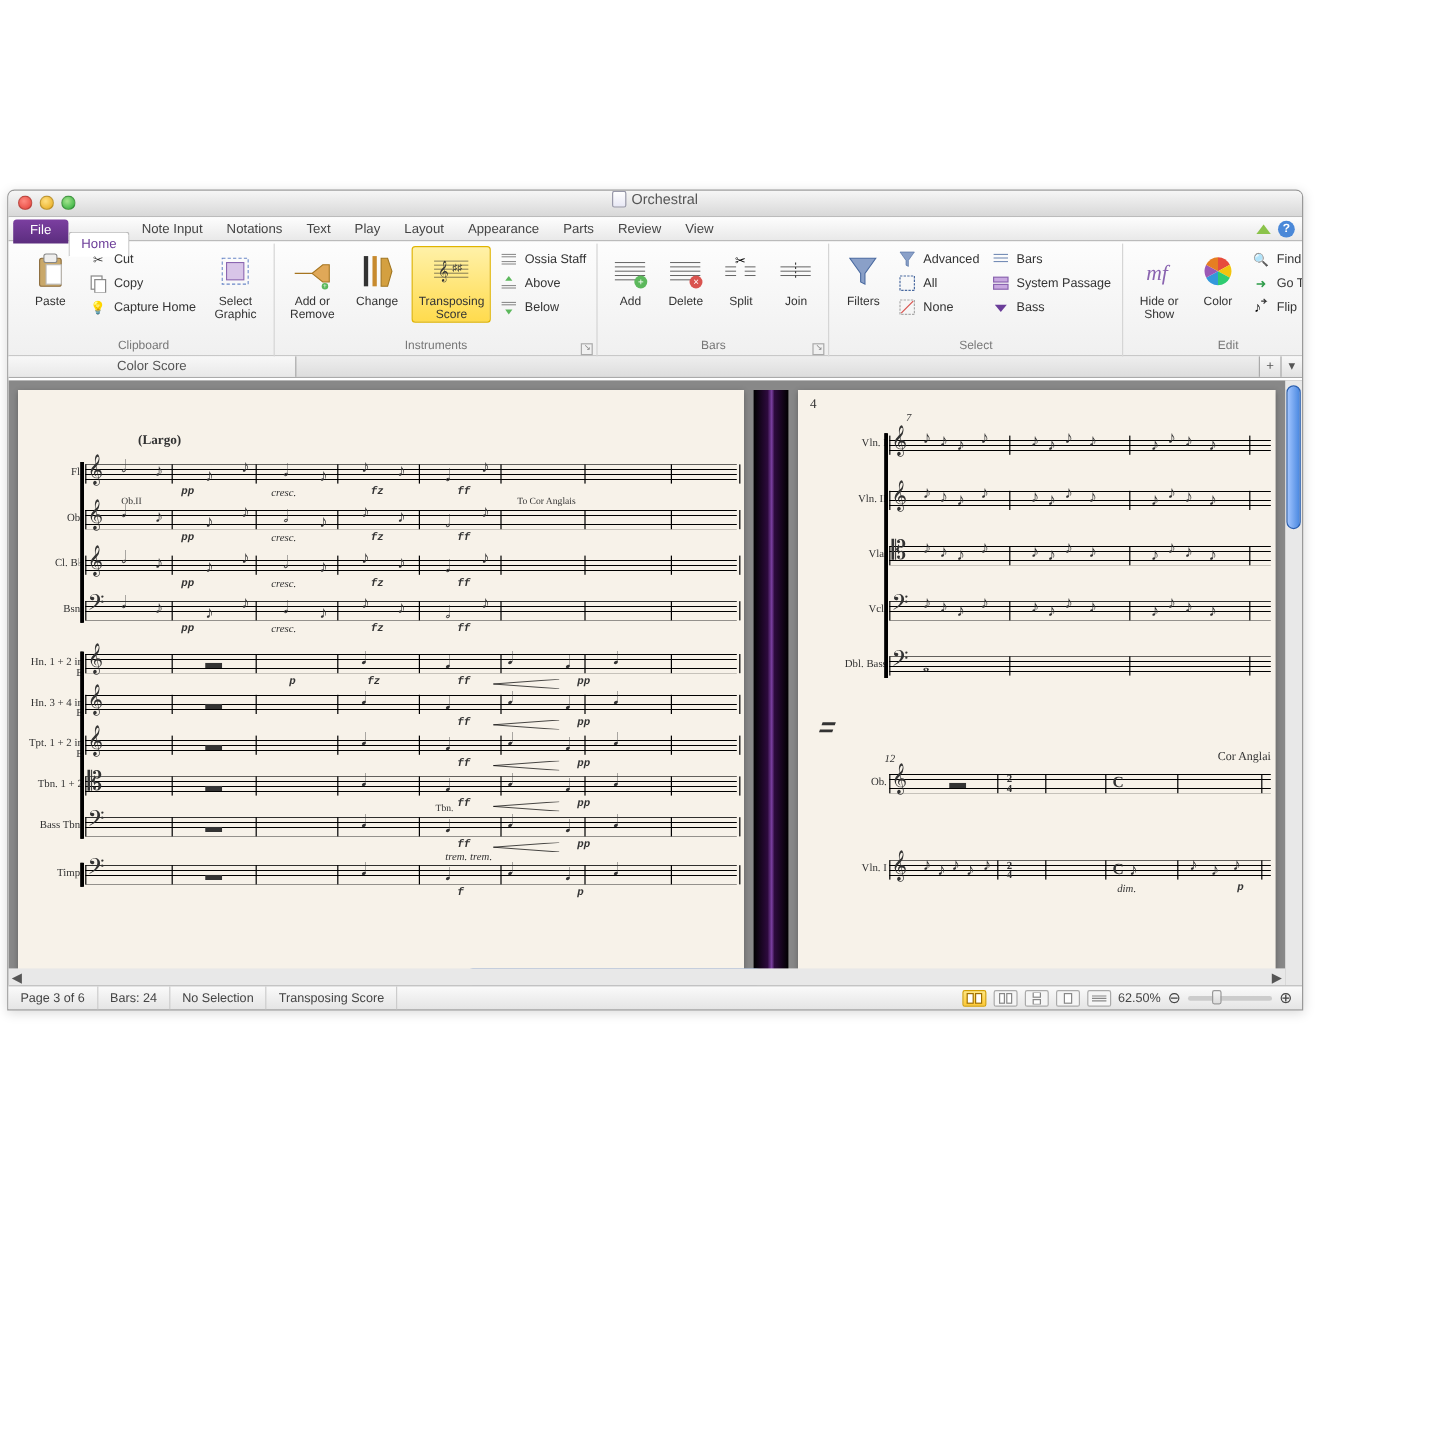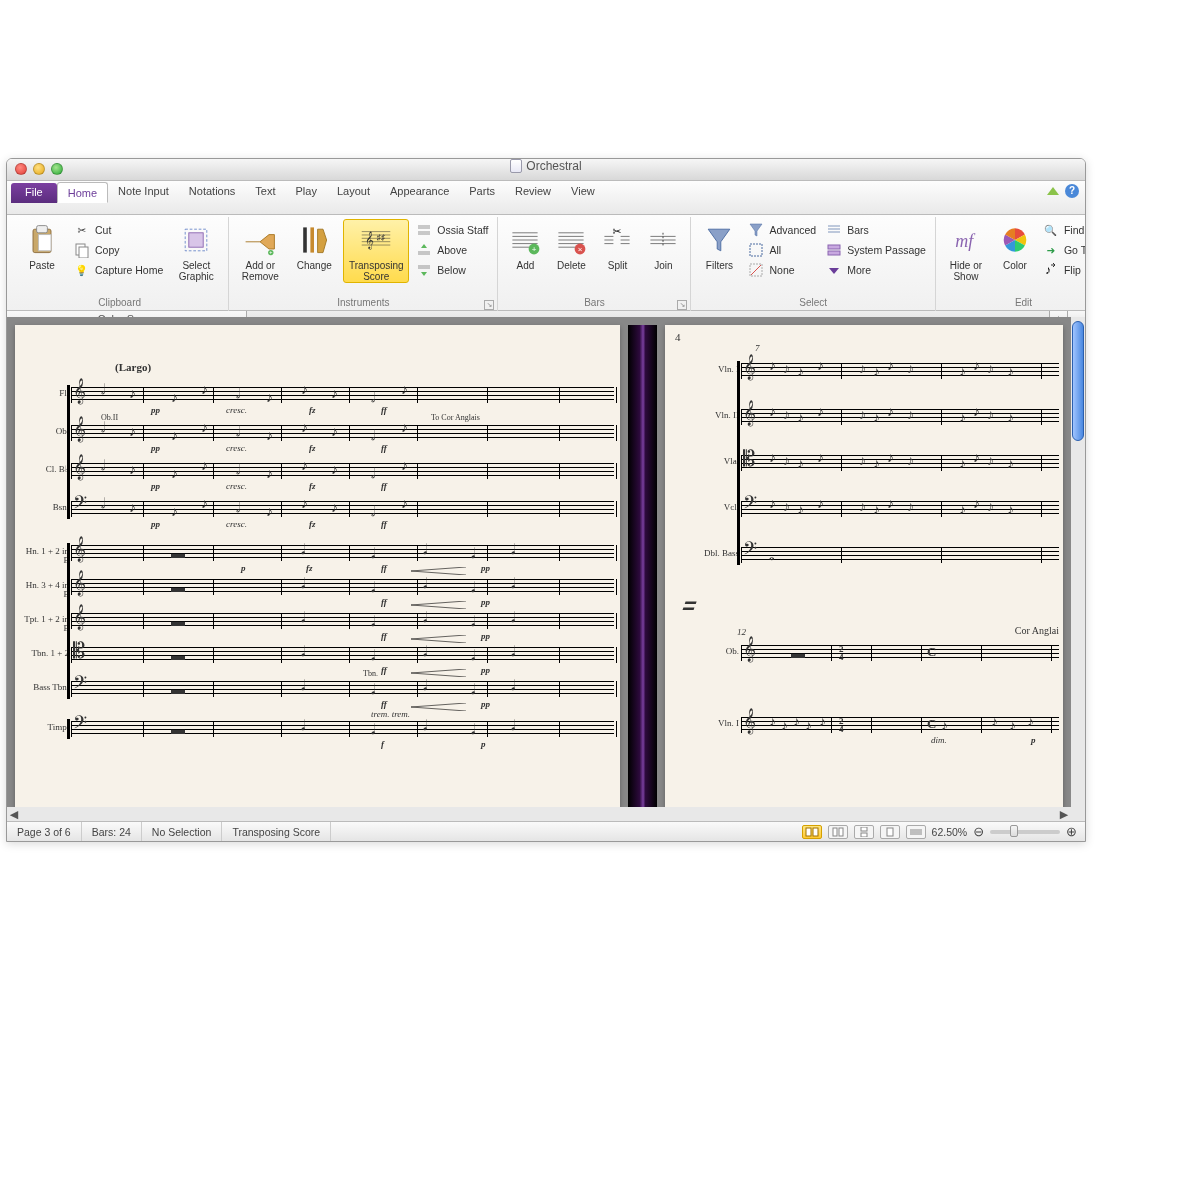--- a/index.html
+++ b/index.html
@@ -7,24 +7,24 @@
 .app-window { position: absolute; top: 158px; left: 6px; width: 1080px; height: 684px; border: 1px solid #999; border-radius: 6px 6px 0 0; overflow: hidden; background: #fff; box-shadow: 0 2px 10px rgba(0,0,0,0.15); }
 .titlebar { height: 22px; background: linear-gradient(#f6f6f6,#d8d8d8); border-bottom: 1px solid #bbb; position: relative; display: flex; align-items: flex-start; }
 .traffic { position: absolute; left: 8px; top: 4px; display: flex; gap: 6px; }
 .traffic span { width: 12px; height: 12px; border-radius: 50%; display: inline-block; border: 0.5px solid rgba(0,0,0,0.2); }
 .tl-red { background: radial-gradient(circle at 40% 35%, #ff8a80, #e33e37); }
 .tl-yellow { background: radial-gradient(circle at 40% 35%, #ffe082, #e6a817); }
 .tl-green { background: radial-gradient(circle at 40% 35%, #a5e58f, #27aa35); }
 .title-center { flex: 1; text-align: center; font-size: 12px; color: #555; display:flex; align-items:center; justify-content:center; gap:4px; }
 .doc-icon { width: 12px; height: 14px; background: linear-gradient(#fff,#e8e8f5); border: 1px solid #99a; border-radius: 2px; }
 
-.tabstrip { height: 34px; background: linear-gradient(#fdfdfd,#e9e9e9); border-bottom: 1px solid #bbb; display: flex; padding-left: 4px; position:relative; }
+.tabstrip { height: 20px; background: linear-gradient(#fdfdfd,#e9e9e9); border-bottom: 1px solid #bbb; display: flex; padding-left: 4px; position:relative; }
 .file-tab { background: linear-gradient(#7b3fa0,#5b2d7e); color: #fff; padding: 3px 14px; border-radius: 3px 3px 0 0; margin-top: 2px; font-size: 11px; height: 20px; }
 .tab { padding: 4px 10px 0 10px; color: #444; font-size: 11px; cursor: pointer; height: 22px; }
-.tab.active { background: #fff; border: 1px solid #bbb; border-bottom: 1px solid #fff; border-radius: 3px 3px 0 0; margin-top: 1px; height: 21px; color: #6c3d99; text-align: right; }
+.tab.active { background: #fff; border: 1px solid #bbb; border-bottom: 1px solid #fff; border-radius: 3px 3px 0 0; margin-top: 12px; height: 21px; color: #6c3d99; text-align: right; }
 .tabstrip-right { position:absolute; right:6px; top:3px; display:flex; gap:6px; align-items:center; }
 .min-chevron { width:0; height:0; border-left:6px solid transparent; border-right:6px solid transparent; border-bottom:8px solid #8bc34a; }
 .help-circle { width:14px; height:14px; border-radius:50%; background:#4a88d8; color:#fff; font-weight:bold; text-align:center; line-height:14px; font-size:10px; }
 
 .ribbon { height: 96px; background: linear-gradient(#fdfdfd,#f0f0f0); border-bottom: 1px solid #bbb; display: flex; padding: 2px 4px 0 4px; }
 .ribbon-group { border-right: 1px solid #d5d5d5; padding: 2px 6px 0 6px; display: flex; flex-direction: column; height: 94px; position:relative; }
 .group-body { flex: 1; display: flex; gap: 4px; align-items: flex-start; }
 .group-label { text-align: center; font-size: 10px; color: #777; padding-bottom: 1px; height:14px; }
 .dialog-launcher { position:absolute; right:3px; bottom:1px; width:10px; height:10px; border:1px solid #aaa; font-size:7px; color:#888; text-align:center; line-height:8px; }
 
@@ -53,21 +53,21 @@
 .score-subtitle { text-align: center; font-style: italic; font-family: Georgia, serif; font-size: 15px; }
 .tempo { position:absolute; font-weight:bold; font-size:11px; font-family: Georgia, serif; }
 
 .staff-row { position:absolute; left: 56px; right: 6px; height: 24px; }
 .staff-row .ilabel { position:absolute; left:-50px; width:48px; text-align:right; font-size:9px; top:6px; font-family: Georgia, serif; line-height:9px; }
 .staff-lines { position:absolute; left:0; right:0; top:4px; height:16px; background: repeating-linear-gradient(to bottom, #000 0, #000 0.6px, transparent 0.6px, transparent 4px); }
 .barline { position:absolute; top:4px; bottom:4px; width:1px; background:#000; }
 .sys-bracket { position:absolute; left:52px; width:3px; background:#000; border-left:2px solid #000; }
 
 .dyn { position:absolute; font-style:italic; font-family: Georgia, serif; font-size:9px; }
-.dyn.bold { font-weight:bold; font-style: italic; }
+.dyn.bold { font-weight:bold; font-style: italic; font-family: Liberation Mono, monospace; }
 
 .page-num { position:absolute; font-size:11px; font-family: Georgia, serif; }
 .rehearsal { position:absolute; font-size:9px; font-style:italic; font-family: Georgia, serif; }
 
 .hscroll-thumb { position:absolute; bottom:0; height:14px; left:380px; width:250px; background:linear-gradient(#a0c4ff,#4a88e0); border-radius:7px; border:1px solid #2a5fb0; }
 .vscroll { position:absolute; top:158px; right:0; width:14px; bottom:20px; background:#e8e8e8; }
 .vscroll-thumb { position:absolute; top:4px; left:1px; right:1px; height:120px; background:linear-gradient(to right,#a0c4ff,#4a88e0); border-radius:7px; border:1px solid #2a5fb0; }
 .hscroll-track { position:absolute; bottom:20px; left:0; right:14px; height:14px; background:#e8e8e8; display:flex; align-items:center; }
 .hscroll-arrow { width:14px; text-align:center; color:#555; }
 .hscroll-track .rarrow { margin-left:auto; }
@@ -378,21 +378,21 @@
                 </svg>
               </span>
               <span>System Passage</span>
             </div>
           <div class="btn-small">
               <span class="sicon">
                 <svg width="16" height="16" viewBox="0 0 16 16">
                   <path d="M3 6 L13 6 L8 12 Z" fill="#6a3d99"></path>
                 </svg>
               </span>
-              <span>More</span>
+              <span>Bass</span>
             </div>
         </div>
       </div>
       <div class="group-label">Select</div>
     </div>
 
     <div class="ribbon-group">
       <div class="group-body">
         <div class="btn-big" style="width:48px">
           <div class="icon">

